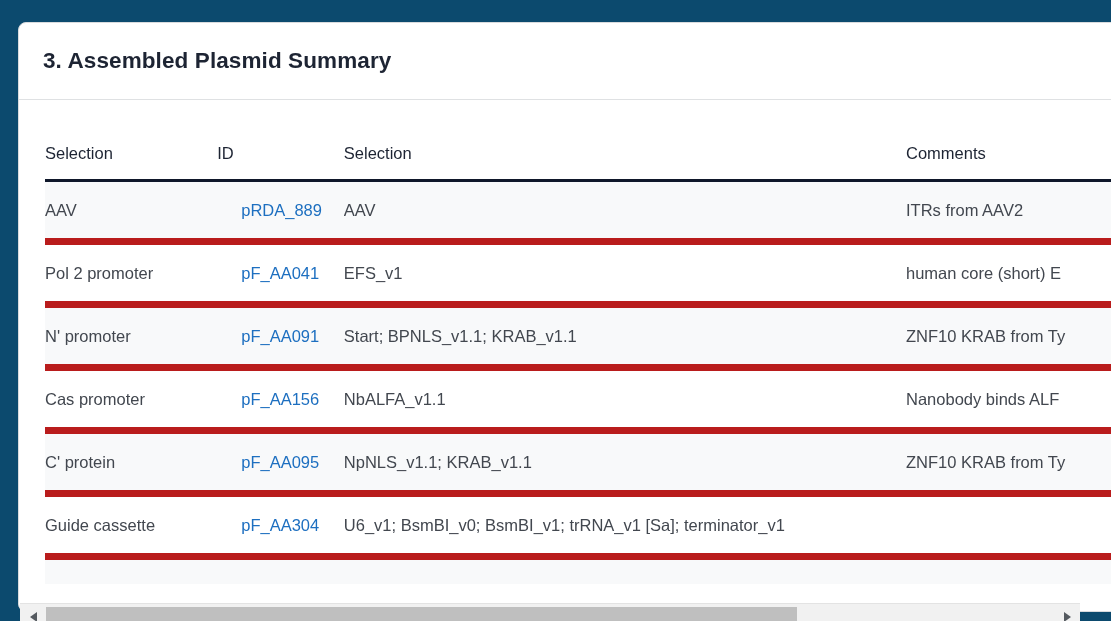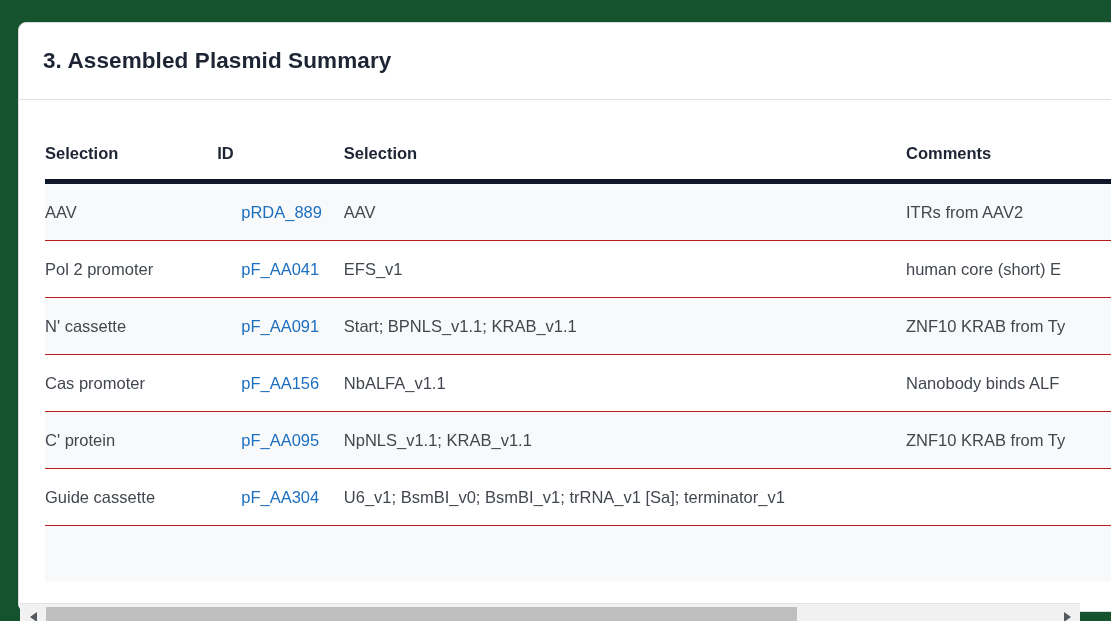--- a/index.html
+++ b/index.html
@@ -11,21 +11,21 @@
     height: 621px;
     overflow: hidden;
     font-family: "Liberation Sans", "DejaVu Sans", sans-serif;
     -webkit-font-smoothing: antialiased;
   }
 
   #root {
     position: relative;
     width: 1111px;
     height: 621px;
-    background: #14532d;
+    background: #0c4a6e;
   }
 
   
   .card {
     position: absolute;
     left: 18px;
     top: 22px;
     width: 1120px;          
     height: 590px;
     background: #ffffff;
@@ -80,36 +80,36 @@
   }
 
   table.summary col.c-sel   { width: 170px; }
   table.summary col.c-id    { width: 125px; }
   table.summary col.c-comp  { width: 555px; }
   table.summary col.c-com   { width: 690px; }
 
   table.summary thead th {
     text-align: left;
     font-size: 16.5px;
-    font-weight: bold;
+    font-weight: normal;
     color: #1d2433;
     padding: 0 0 16px 0;
     height: 62px;
     vertical-align: bottom;
-    border-bottom: 5px solid #0f172a;
+    border-bottom: 3px solid #0f172a;
     white-space: nowrap;
   }
 
   table.summary tbody td {
     font-size: 16.5px;
     color: #42474f;
     height: 56px;
     padding: 0;
     vertical-align: middle;
-    border-bottom: 1px solid #b91c1c;
+    border-bottom: 7px solid #b91c1c;
     white-space: nowrap;
     overflow: hidden;
   }
 
   table.summary tbody tr.odd td { background: #f8f9fa; }
   table.summary tbody tr.even td { background: #ffffff; }
 
   table.summary tbody tr.filler td {
     height: 56px;
     border-bottom: none;
@@ -210,21 +210,21 @@
             </tr>
 
             <tr class="even">
               <td>Pol 2 promoter</td>
               <td><span class="id-link">pF_AA041</span></td>
               <td>EFS_v1</td>
               <td>human core (short) E</td>
             </tr>
 
             <tr class="odd">
-              <td>N' cassette</td>
+              <td>N' promoter</td>
               <td><span class="id-link">pF_AA091</span></td>
               <td>Start; BPNLS_v1.1; KRAB_v1.1</td>
               <td>ZNF10 KRAB from Ty</td>
             </tr>
 
             <tr class="even">
               <td>Cas promoter</td>
               <td><span class="id-link">pF_AA156</span></td>
               <td>NbALFA_v1.1</td>
               <td>Nanobody binds ALF</td>

